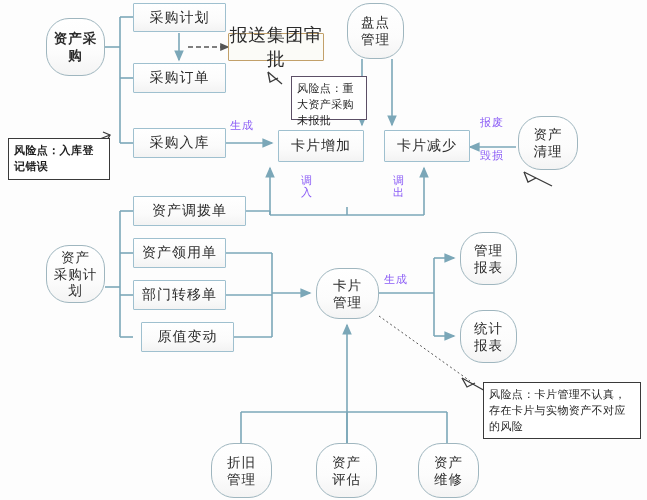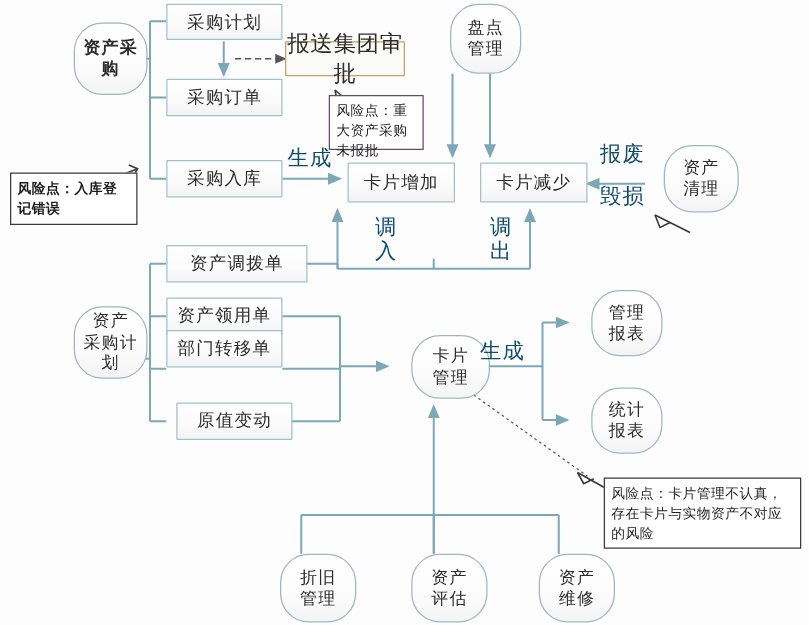--- a/index.html
+++ b/index.html
@@ -2,27 +2,27 @@
 <html><head>
 <meta charset="utf-8">
 <style>
   html,body{margin:0;padding:0;background:#ffffff;}
   body{font-family:"DejaVu Sans","Liberation Sans",sans-serif;}
   #canvas{position:relative;width:647px;height:500px;background:#fdfdfd;overflow:hidden;}
   .node{position:absolute;box-sizing:border-box;display:flex;align-items:center;justify-content:center;text-align:center;color:#2b2b2b;background:#fcfcfc;}
   .rect{border:1.2px solid #9fc0cf;border-radius:1px;font-size:14px;letter-spacing:1px;
         background:linear-gradient(180deg,#ffffff 0%,#fbfbfb 60%,#f3f3f3 100%);}
   .round{border:1.2px solid #9fb6bf;border-radius:23px;font-size:13.5px;line-height:1.25;letter-spacing:1px;
-        background:linear-gradient(180deg,#ffffff 0%,#fcfcfc 60%,#f4f4f4 100%);margin-left:13px;}
+        background:linear-gradient(180deg,#ffffff 0%,#fcfcfc 60%,#f4f4f4 100%);}
   .round .ml{display:block;}
   .tan{border:1.3px solid #c2a06a;border-radius:1px;font-size:18px;background:#fbfbf7;letter-spacing:0.5px;}
   .note{position:absolute;box-sizing:border-box;border:1.4px solid #3a3a3a;background:#ffffff;
         font-size:11px;line-height:1.45;color:#1d1d1d;padding:4px 5px;text-align:left;letter-spacing:0.4px;}
-  .note.purple{border-color:#5c4f66;}
-  .lbl{position:absolute;font-size:17px;color:#0c4a6e;letter-spacing:1px;line-height:1.1;white-space:nowrap;font-family:Liberation Mono, monospace;}
+  .note.purple{border-color:#5c4f66;margin-left:28px;}
+  .lbl{position:absolute;font-size:11px;color:#8b5cf6;letter-spacing:1px;line-height:1.1;white-space:nowrap;}
   .lbl.vert{white-space:normal;width:14px;text-align:center;}
   svg.wires{position:absolute;left:0;top:0;width:647px;height:500px;pointer-events:none;}
 </style>
 </head>
 <body>
 
 <div id="canvas">
 
   <svg class="wires" viewBox="0 0 647 500">
     <defs>
@@ -137,21 +137,21 @@
 
   <div class="node round" style="left:46px;top:245px;width:59px;height:58px;flex-direction:column;">
     <span class="ml">资产</span>
     <span class="ml">采购计划</span>
   </div>
 
   <div class="node rect" style="left:133px;top:196px;width:113px;height:30px;">资产调拨单</div>
 
   <div class="node rect" style="left:133px;top:238px;width:93px;height:30px;">资产领用单</div>
 
-  <div class="node rect" style="left:133px;top:264px;width:93px;height:30px;">部门转移单</div>
+  <div class="node rect" style="left:133px;top:280px;width:93px;height:30px;">部门转移单</div>
 
   <div class="node rect" style="left:141px;top:322px;width:93px;height:30px;">原值变动</div>
 
   <div class="node round" style="left:316px;top:268px;width:63px;height:51px;flex-direction:column;">
     <span class="ml">卡片</span>
     <span class="ml">管理</span>
   </div>
 
   <div class="node round" style="left:460px;top:232px;width:57px;height:53px;flex-direction:column;">
     <span class="ml">管理</span>

